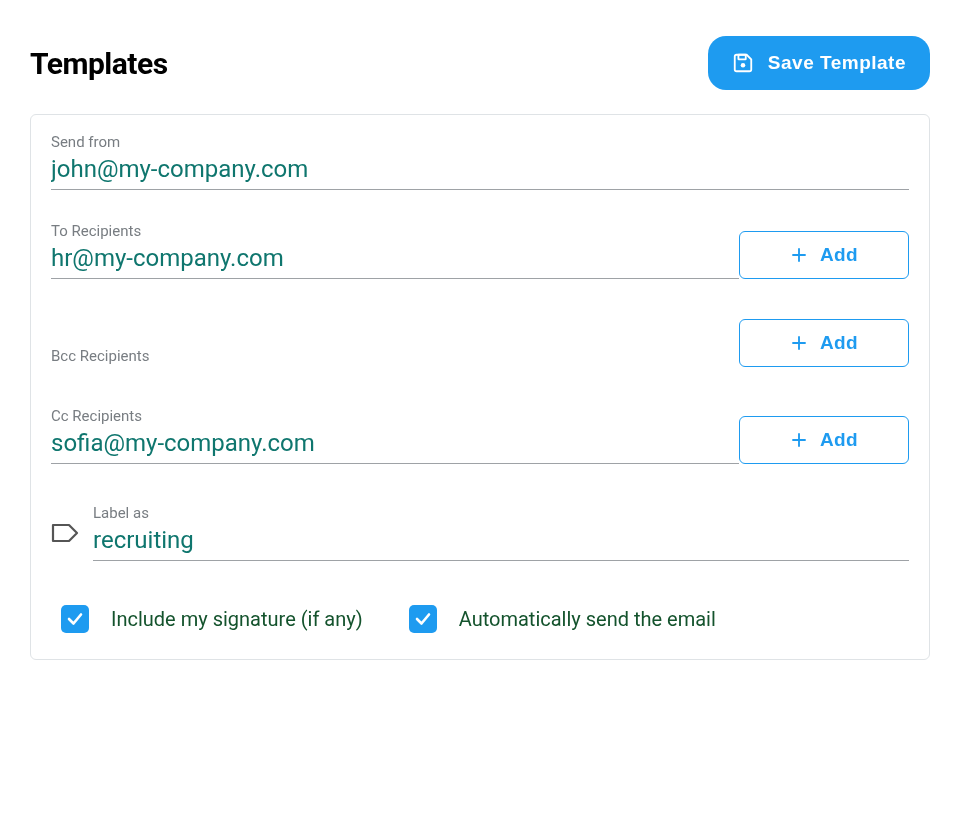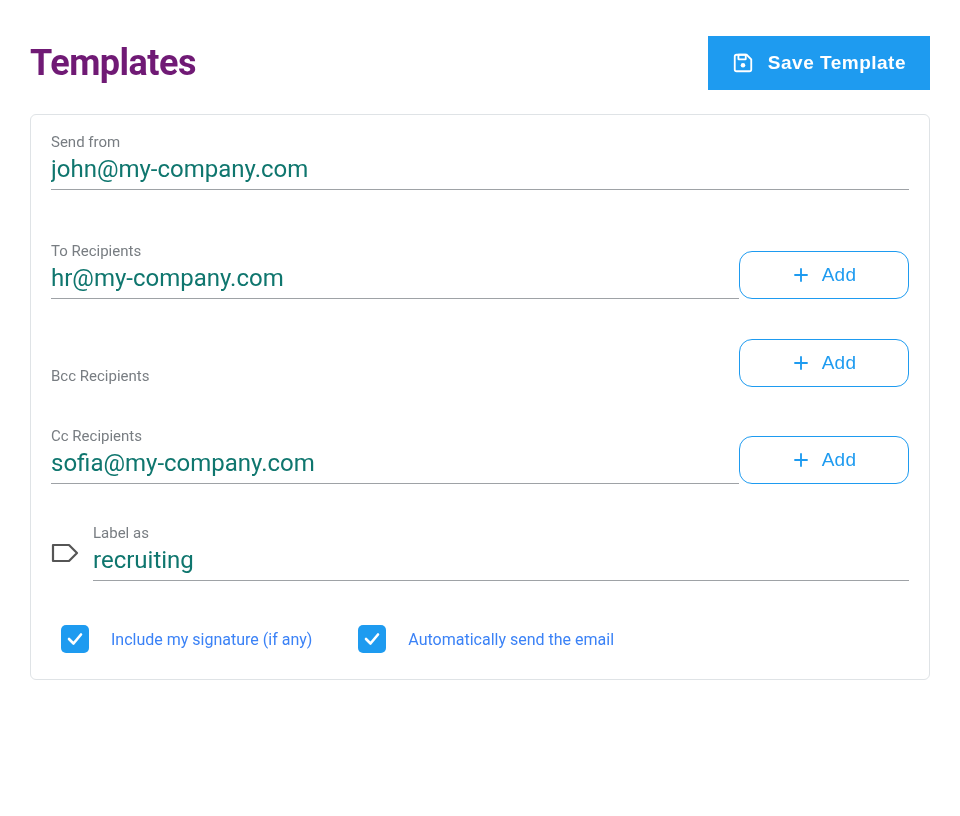--- a/index.html
+++ b/index.html
@@ -10,33 +10,33 @@
     height: 816px;
     padding: 36px 30px 30px 30px;
   }
   .header-row {
     display: flex;
     justify-content: space-between;
     align-items: center;
     margin-bottom: 24px;
   }
   .page-title {
-    font-size: 36px;
+    font-size: 30px;
     font-weight: 700;
-    color: #701a75;
+    color: #000000;
     letter-spacing: -0.5px;
   }
   .save-btn {
     background: #1e9bf0;
     color: #fff;
     font-size: 19px;
     font-weight: 600;
     letter-spacing: 0.5px;
     border: none;
-    border-radius: 0;
+    border-radius: 18px;
     padding: 16px 24px;
     display: inline-flex;
     align-items: center;
     gap: 14px;
     cursor: pointer;
   }
   .save-btn svg { display: block; }
   .card {
     border: 1px solid #dfe3e6;
     border-radius: 6px;
@@ -58,21 +58,21 @@
     justify-content: center;
     color: #fff;
   }
   .card-title {
     font-size: 21px;
     color: #111;
     font-weight: 400;
     flex: 1;
   }
   .chevron { color: #666; }
-  .field-block { margin-bottom: 52px; }
+  .field-block { margin-bottom: 32px; }
   .field-row {
     display: flex;
     align-items: flex-end;
     margin-bottom: 40px;
   }
   .field-input-wrap { flex: 1; }
   .field-label {
     font-size: 15px;
     color: #787d82;
     margin-bottom: 2px;
@@ -84,25 +84,25 @@
     border: none;
     border-bottom: 1px solid #9ea2a6;
     outline: none;
     width: 100%;
     padding: 2px 0 6px 0;
     background: transparent;
     font-family: inherit;
   }
   .add-btn {
     border: 1px solid #1e9bf0;
-    border-radius: 13px;
+    border-radius: 6px;
     background: #fff;
     color: #1e9bf0;
     font-size: 19px;
-    font-weight: 400;
+    font-weight: 700;
     letter-spacing: 0.3px;
     padding: 12px 0;
     width: 170px;
     display: inline-flex;
     align-items: center;
     justify-content: center;
     gap: 12px;
     cursor: pointer;
   }
   .add-btn svg { display: block; }
@@ -119,22 +119,22 @@
     width: 28px;
     height: 28px;
     background: #1e9bf0;
     border-radius: 5px;
     display: flex;
     align-items: center;
     justify-content: center;
     color: #fff;
   }
   .check-label {
-    font-size: 16px;
-    color: #3b82f6;
+    font-size: 20px;
+    color: #14532d;
   }
 </style>
 </head>
 <body>
 
 <div class="header-row">
   <h1 class="page-title">Templates</h1>
   <button class="save-btn">
     <span>
       <svg width="22" height="22" viewBox="0 0 24 24" fill="none" stroke="#fff" stroke-width="2">

